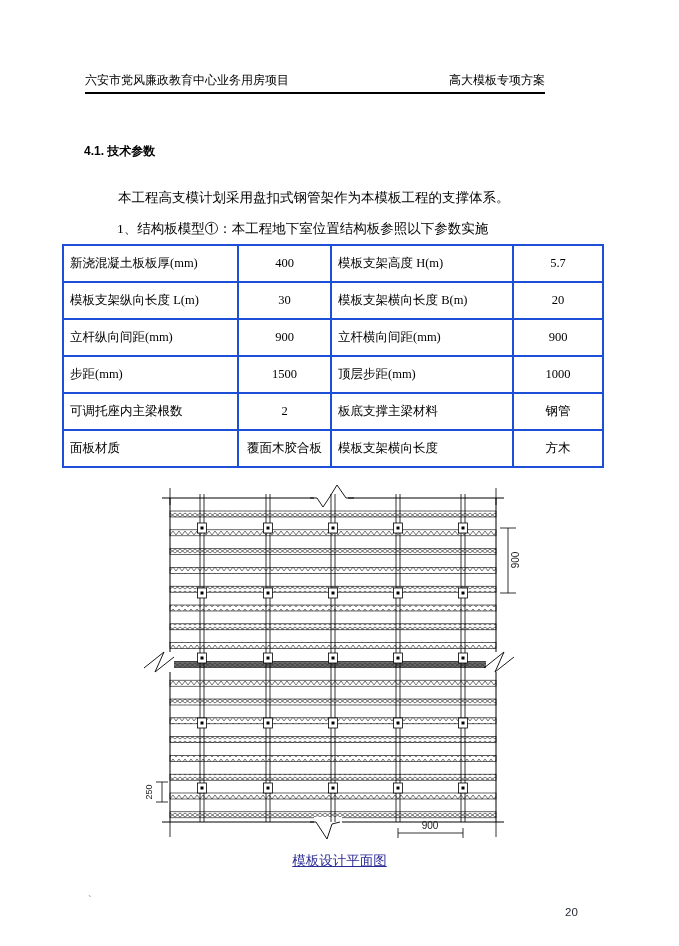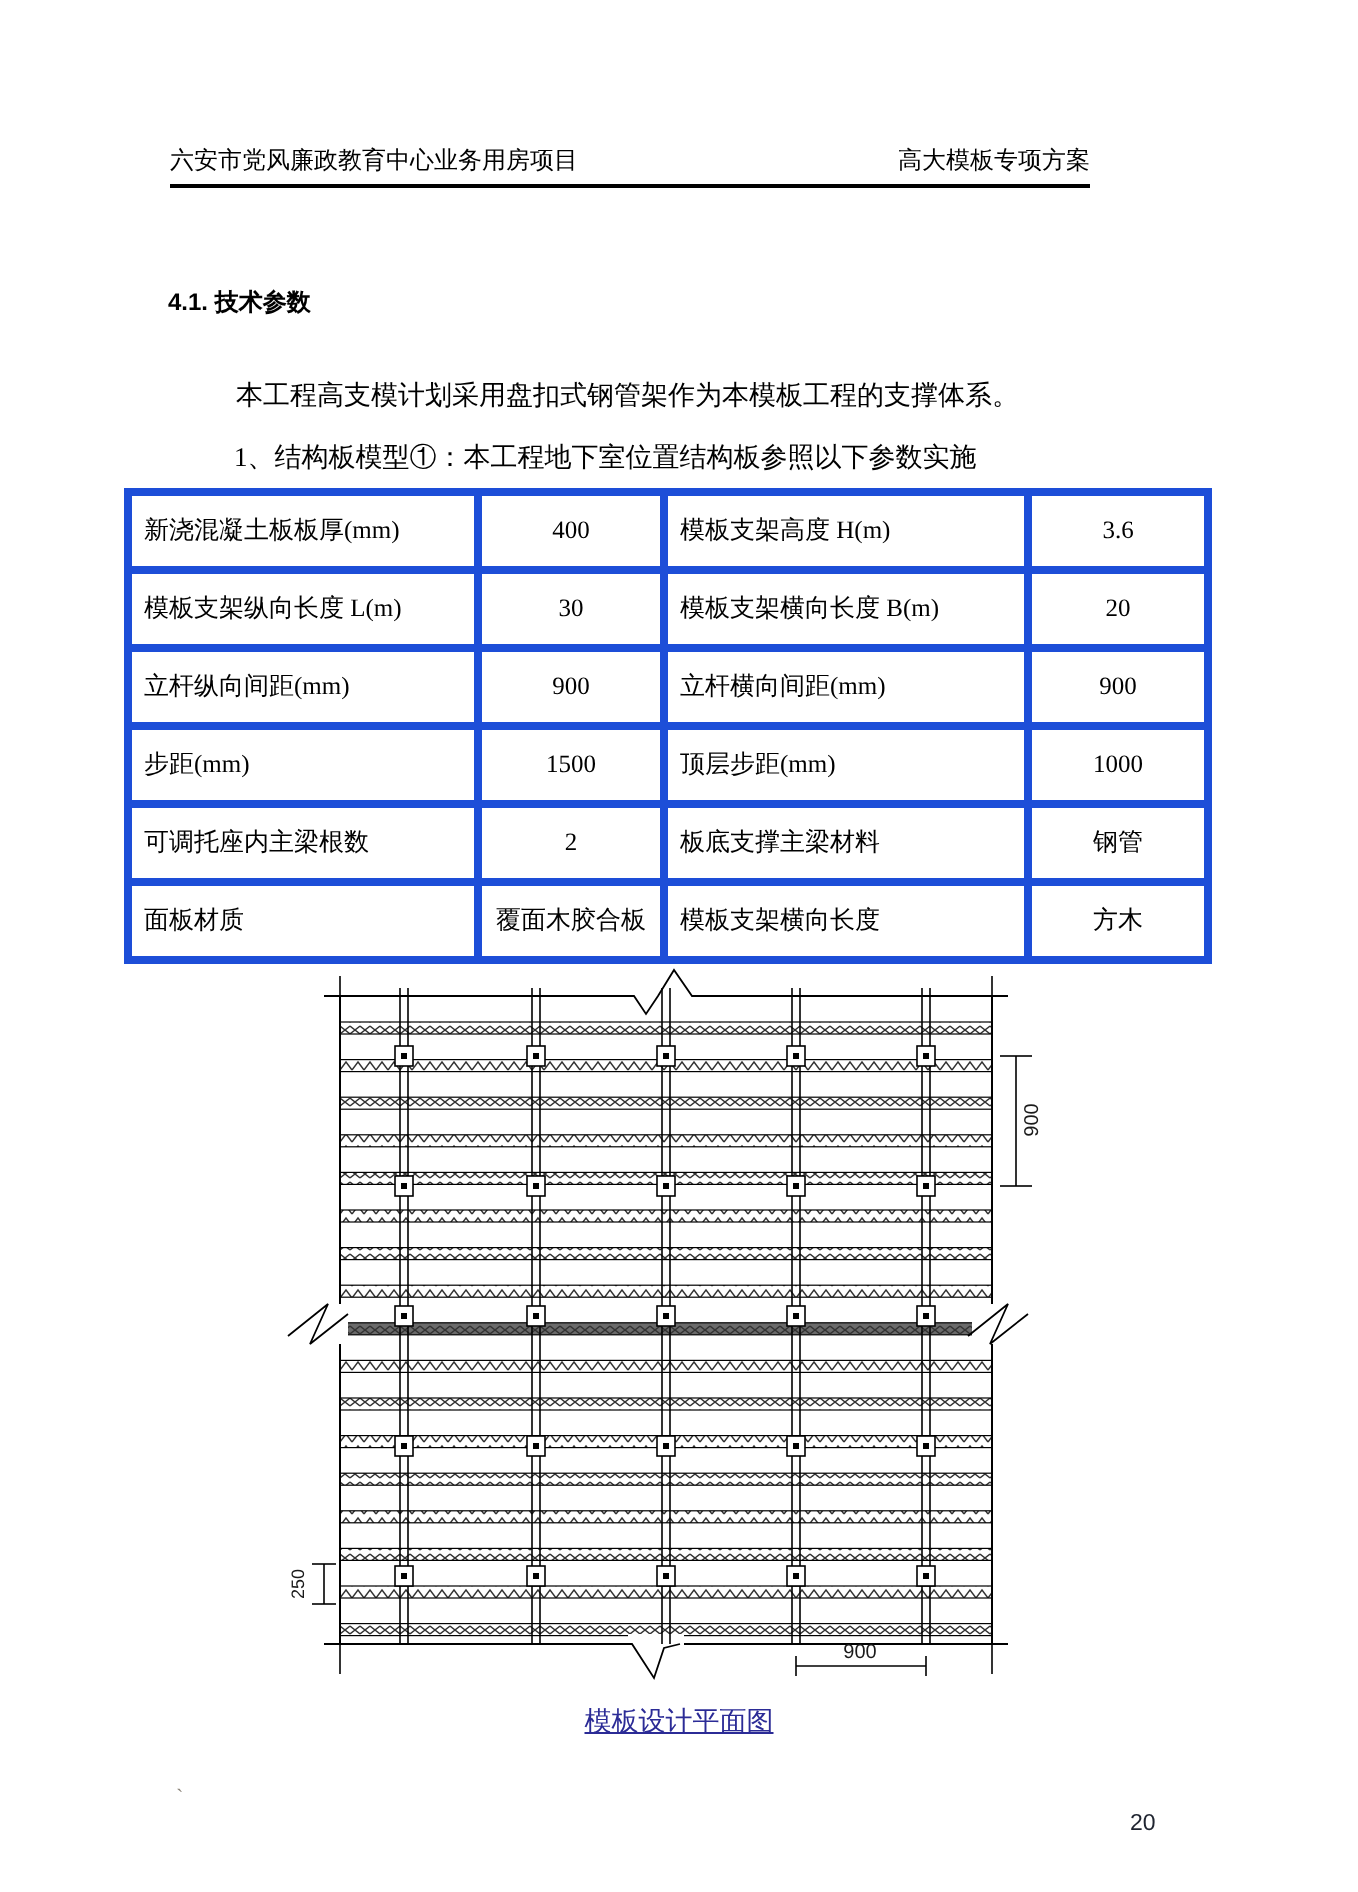--- a/index.html
+++ b/index.html
@@ -15,21 +15,21 @@
       font-weight:bold;font-size:17px;white-space:pre;}
   .h2{position:absolute;left:84px;top:143px;margin:0;
       font-family:"Liberation Sans","DejaVu Sans",sans-serif;
       font-weight:bold;font-size:12px;}
 
   .p-intro{position:absolute;left:118px;top:189px;margin:0;font-size:13.5px;}
   .p-item{position:absolute;left:117px;top:220px;margin:0;font-size:13.5px;}
 
   table.params{position:absolute;left:62px;top:244px;width:540px;
                border-collapse:collapse;table-layout:fixed;font-size:12.5px;}
-  table.params td{border:4px solid #1d4ed8;height:33px;padding:1px 6px;overflow:hidden;}
+  table.params td{border:2px solid #1d4ed8;height:33px;padding:1px 6px;overflow:hidden;}
   table.params td.lab{text-align:left;}
   table.params td.val{text-align:center;padding:1px 2px;}
   col.c1{width:175px}col.c2{width:93px}col.c3{width:182px}col.c4{width:90px}
 
   .diagram{position:absolute;left:140px;top:482px;width:400px;height:368px;}
   .diagram svg{font-family:"Liberation Sans","DejaVu Sans",sans-serif;}
 
   .caption{position:absolute;left:0;top:852px;width:679px;text-align:center;font-size:13.5px;}
   .caption a{text-decoration:underline;cursor:pointer;}
 
@@ -57,21 +57,21 @@
         <col class="c1">
         <col class="c2">
         <col class="c3">
         <col class="c4">
       </colgroup>
     <tbody>
         <tr>
           <td class="lab">新浇混凝土板板厚(mm)</td>
           <td class="val">400</td>
           <td class="lab">模板支架高度 H(m)</td>
-          <td class="val">3.6</td>
+          <td class="val">5.7</td>
         </tr>
         <tr>
           <td class="lab">模板支架纵向长度 L(m)</td>
           <td class="val">30</td>
           <td class="lab">模板支架横向长度 B(m)</td>
           <td class="val">20</td>
         </tr>
         <tr>
           <td class="lab">立杆纵向间距(mm)</td>
           <td class="val">900</td>

